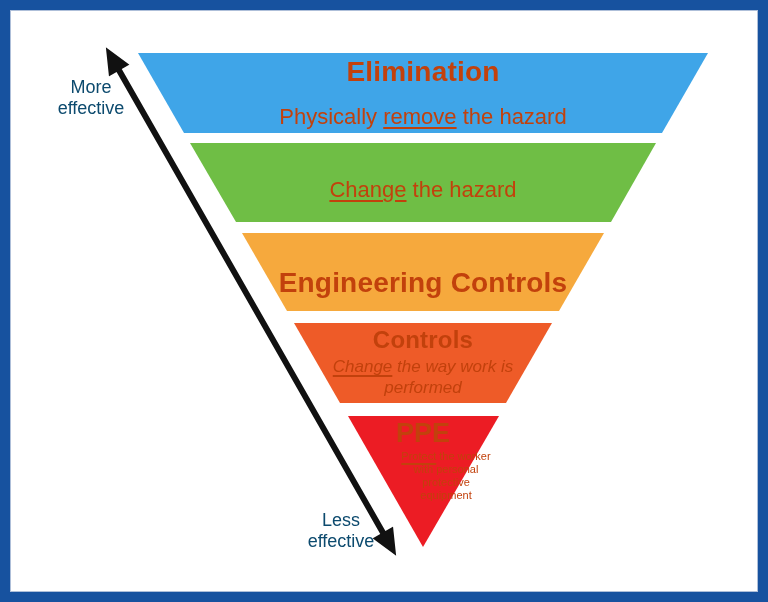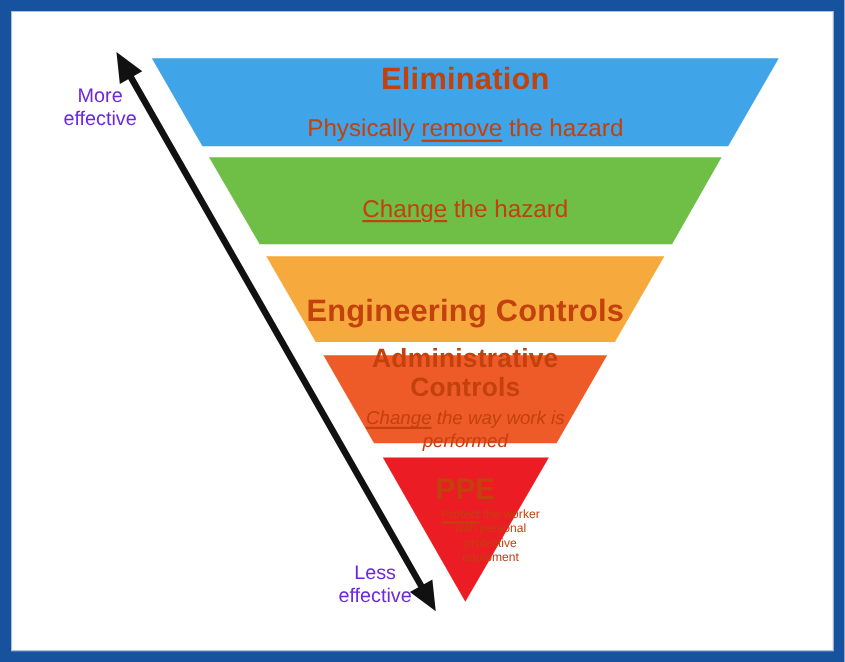--- a/index.html
+++ b/index.html
@@ -35,36 +35,36 @@
     justify-content: center;
     text-align: center;
     color: #c2410c;
     z-index: 3;
   }
   #lbl-elimination   { top: 53px;  height: 80px;  width: 560px; }
   #lbl-substitution  { top: 143px; height: 79px;  width: 450px; }
   #lbl-engineering   { top: 233px; height: 100px;  width: 360px; }
   #lbl-administrative{ top: 323px; height: 80px;  width: 250px; }
   #lbl-ppe           { top: 416px; height: 131px; width: 160px;
-                       justify-content: flex-start; padding-top: 15px; box-sizing: border-box; }
+                       justify-content: flex-start; padding-top: 3px; box-sizing: border-box; }
   .title-lg { font-size: 28px; font-weight: bold; line-height: 1.15; letter-spacing: 0.2px; }
   .sub-lg   { font-size: 22px; line-height: 1.2; margin-top: 16px; }
   .title-md { font-size: 24px; font-weight: bold; line-height: 1.08; letter-spacing: 0.2px; }
   .sub-sm   { font-size: 17px; line-height: 1.25; margin-top: 3px; font-style: italic; }
   .title-ppe{ font-size: 27px; font-weight: bold; line-height: 1.1; }
   .sub-ppe  { font-size: 11px; line-height: 1.2; margin-top: 1px; margin-left: 46px; }
   .line { display: block; }
   .und {
     text-decoration: underline;
     text-decoration-thickness: 1.5px;
     text-underline-offset: 3px;
   }
   .axis-label {
     position: absolute;
-    color: #6d28d9;
+    color: #0c4a6e;
     font-size: 18px;
     line-height: 1.17;
     text-align: center;
     z-index: 2;
   }
   #more-effective { left: 48px;  top: 77px;  width: 86px; }
   #less-effective { left: 297px; top: 510px; width: 88px; }
 </style>
 </head>
 <body>
@@ -102,21 +102,20 @@
       <span></span><span class="und">Change</span><span> the hazard</span>
     </div>
   </div>
 
   <div class="level-label" id="lbl-engineering">
     <div class="title-lg">Engineering Controls</div>
   </div>
 
   <div class="level-label" id="lbl-administrative">
     <div class="title-md">
-      <span class="line">Administrative</span>
       <span class="line">Controls</span>
     </div>
     <div class="sub-sm">
       <span></span><span class="und">Change</span><span> the way work is performed</span>
     </div>
   </div>
 
   <div class="level-label" id="lbl-ppe">
     <div class="title-ppe">PPE</div>
     <div class="sub-ppe">

